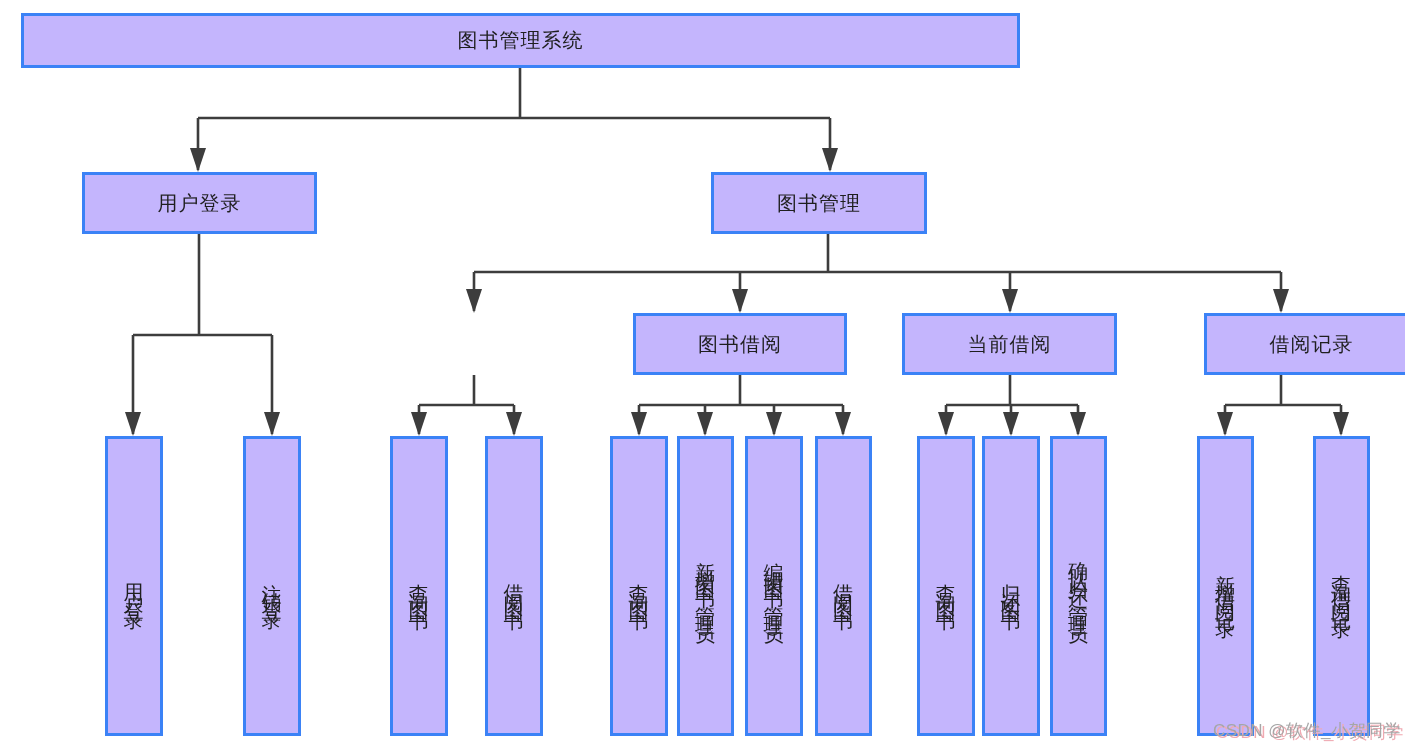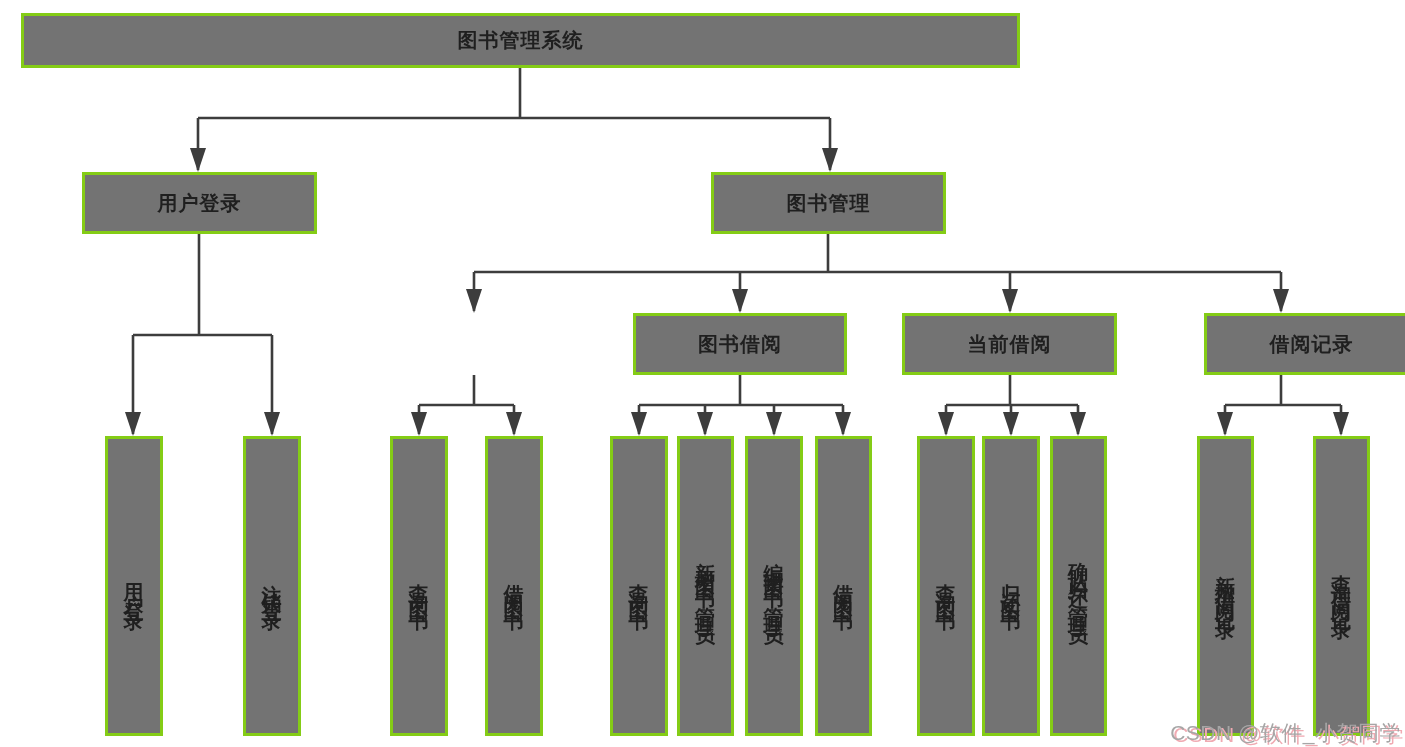--- a/index.html
+++ b/index.html
@@ -4,34 +4,33 @@
 <style>
   html,body { margin:0; padding:0; background:#ffffff; }
   .canvas {
     position:relative; width:1405px; height:747px;
     background:#ffffff; overflow:hidden;
     font-family:"Liberation Sans", sans-serif;
   }
   .wires { position:absolute; left:0; top:0; width:1405px; height:747px; }
   .box {
     position:absolute; box-sizing:border-box;
-    border:3px solid #84cc16; background:#737373;
+    border:3px solid #3b82f6; background:#c4b5fd;
     display:flex; align-items:center; justify-content:center;
     color:#1f1f1f;
-    font-weight:bold;
   }
   .hbox { font-size:20px; letter-spacing:1px; }
   .vbox {
     writing-mode:vertical-rl; text-orientation:mixed;
     font-size:20px; letter-spacing:9px; line-height:1;
     padding:6px 0;
   }
   .watermark {
     position:absolute; right:4px; top:719px;
-    font-size:21px; letter-spacing:0.5px;
+    font-size:17px; letter-spacing:0.5px;
     color:#a6a6a6;
     text-shadow:3px 2px 0 #f0aab2;
     white-space:nowrap;
   }
 </style>
 </head>
 <body>
 
 <div class="canvas">
 
@@ -71,21 +70,21 @@
       <polygon points="1003,412 1019,412 1011,436"></polygon>
       <polygon points="1070,412 1086,412 1078,436"></polygon>
       <polygon points="1217,412 1233,412 1225,436"></polygon>
       <polygon points="1333,412 1349,412 1341,436"></polygon>
     </g>
   </svg>
 
   <div class="box hbox" style="left:21px;top:13px;width:999px;height:55px">图书管理系统</div>
 
   <div class="box hbox" style="left:82px;top:172px;width:235px;height:62px">用户登录</div>
-  <div class="box hbox" style="left:711px;top:172px;width:235px;height:62px">图书管理</div>
+  <div class="box hbox" style="left:711px;top:172px;width:216px;height:62px">图书管理</div>
 
   <div class="box hbox" style="left:902px;top:313px;width:215px;height:62px">当前借阅</div>
   <div class="box hbox" style="left:633px;top:313px;width:214px;height:62px">图书借阅</div>
   <div class="box hbox" style="left:1204px;top:313px;width:215px;height:62px">借阅记录</div>
 
   <div class="box vbox" style="left:105px;top:436px;width:58px;height:300px">用户登录</div>
   <div class="box vbox" style="left:243px;top:436px;width:58px;height:300px">注销登录</div>
 
   <div class="box vbox" style="left:390px;top:436px;width:58px;height:300px">查询图书</div>
   <div class="box vbox" style="left:485px;top:436px;width:58px;height:300px">借阅图书</div>

